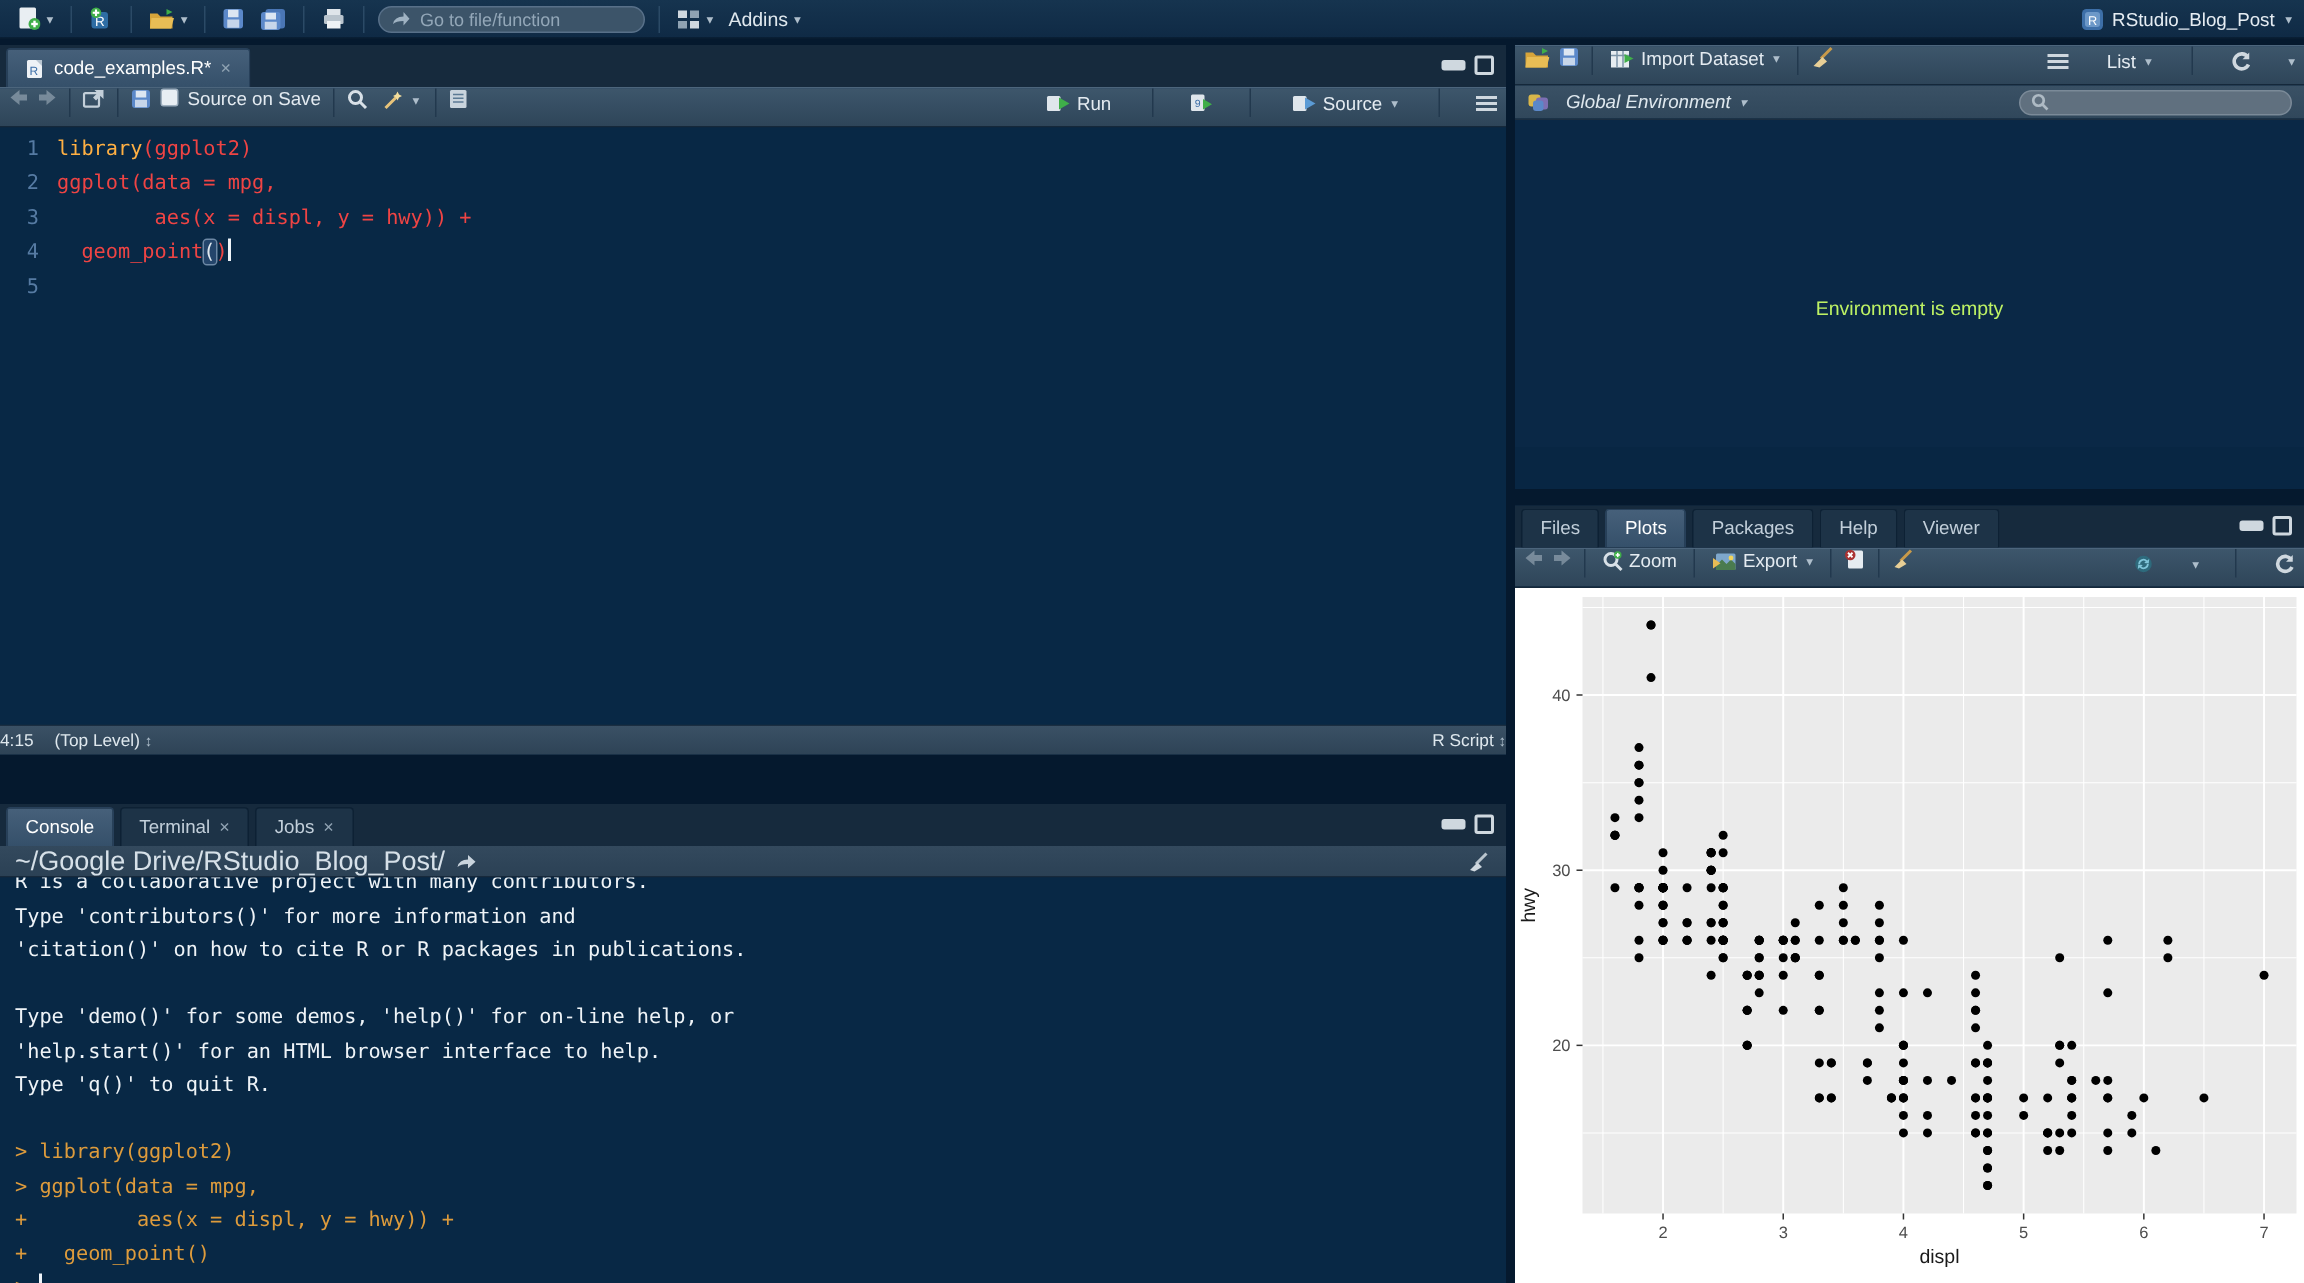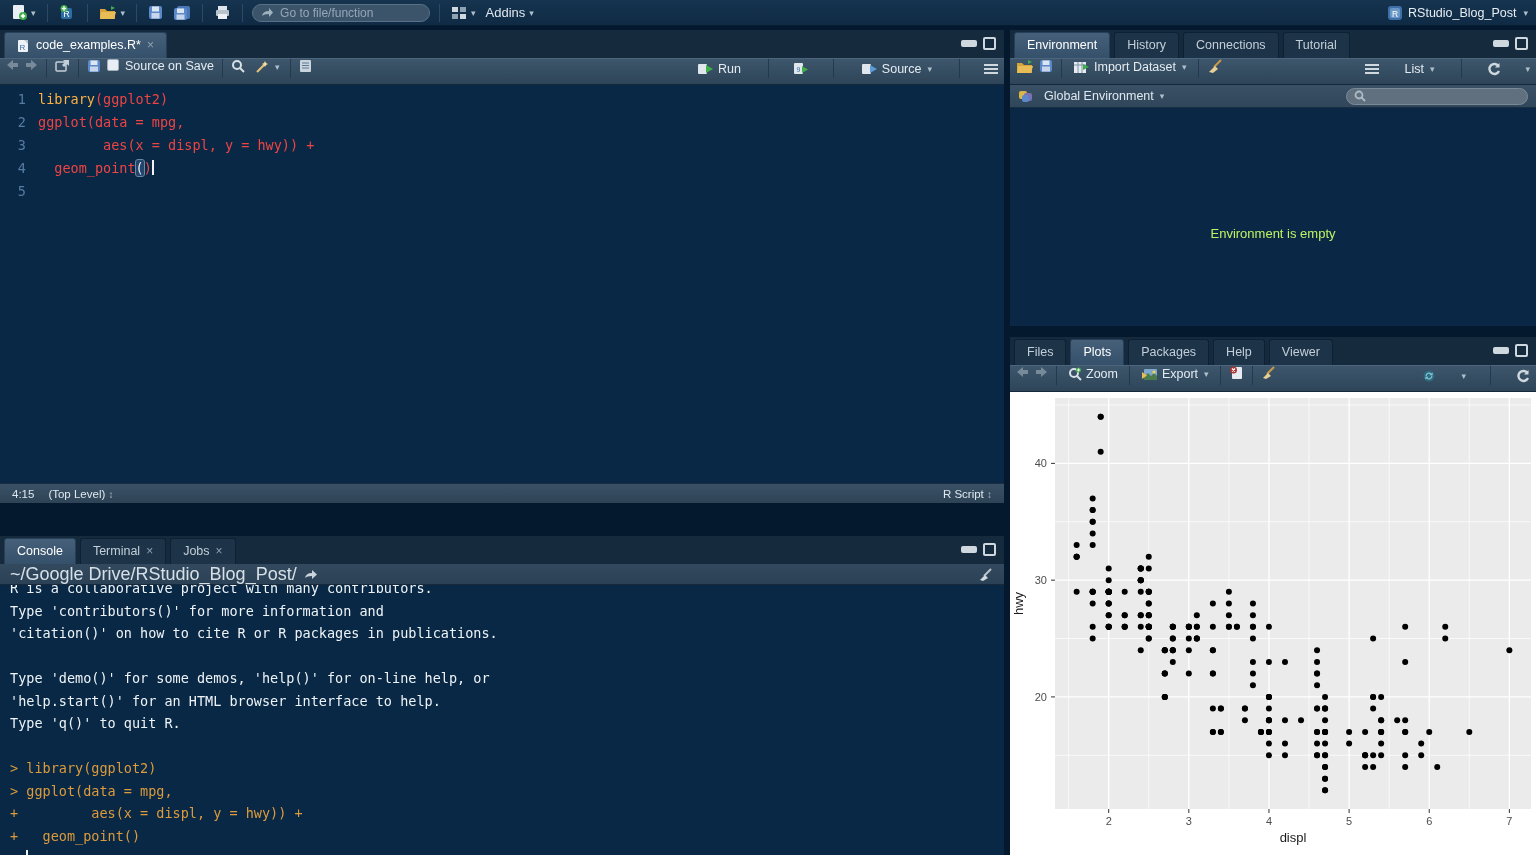--- a/index.html
+++ b/index.html
@@ -49,36 +49,36 @@
   .code-area { position:relative; height:398px; background:#082845; overflow:hidden;
     font-family:"DejaVu Sans Mono", monospace; font-size:13.5px; line-height:23px; }
   .code-line { display:flex; white-space:pre; }
   .gut { width:38px; text-align:right; padding-right:12px; color:#567ba3; flex:none; }
   .tok-kw { color:#ffb043; }
   .tok-pl { color:#ef4444; }
   .tok-hl { background:#24456b; outline:1px solid #6d88a5; border-radius:2px; }
   .caret-bar { display:inline-block; width:2px; height:15px; background:#eef3f8; vertical-align:-2px; }
   .code-pad { padding-top:3px; }
   .statusbar { height:20px; background:linear-gradient(#3a5165,#2e4356); border-top:1px solid #1b2e41;
-    display:flex; align-items:center; font-size:11.5px; color:#dfe8ee; padding:0 12px; gap:14px; }
+    display:flex; align-items:center; font-size:11.5px; color:#dfe8ee; padding:0 0; gap:14px; }
   .statusbar .right { margin-left:auto; }
   .updn { font-size:10px; color:#aebecb; }
 
   
   .pathbar { height:21px; background:linear-gradient(#33495d,#2b4155); border-bottom:1px solid #17293b;
     display:flex; align-items:center; padding:0 10px; gap:7px; font-size:18px; color:#d6e0e8; }
   .console-out { position:relative; height:298px; overflow:hidden; background:#082845;
     font-family:"DejaVu Sans Mono", monospace; font-size:13.5px; line-height:22.5px; padding-left:10px; }
   .console-lines { margin-top:-8px; white-space:pre; }
   .cl-info  { color:#eef3f7; }
   .cl-input { color:#dd9b3c; }
 
   
   .envrow { height:23px; background:linear-gradient(#3a5165,#30475b); border-bottom:1px solid #1b2e41;
-    display:flex; align-items:center; padding:0 8px; gap:7px; font-size:12.5px; }
+    display:flex; align-items:center; padding:0 8px; gap:7px; font-size:12.5px;font-style:italic; }
   .searchbox { margin-left:auto; width:182px; height:17px; background:#60707f; border:1px solid #7b8a98;
     border-radius:9px; display:flex; align-items:center; gap:5px; padding:0 7px; }
   .env-content { height:218px; background:#0a2846; position:relative; }
   .env-empty { position:absolute; left:0; right:0; top:118px; text-align:center; color:#bef264; font-size:13px; }
 
   
   .plot-region { height:465px; background:#ffffff; }
 
   
   .ic { display:inline-block; vertical-align:middle; }
@@ -310,38 +310,20 @@
             <path d="M7 7 l3 3 -5 3 -3-1 z" fill="#cfd8df"></path>
           </svg>
       </span>
     </div>
     <div class="console-out">
       <div class="console-lines" id="console-lines"><div class="cl-info">R is a collaborative project with many contributors.</div><div class="cl-info">Type 'contributors()' for more information and</div><div class="cl-info">'citation()' on how to cite R or R packages in publications.</div><div class="cl-info"> </div><div class="cl-info">Type 'demo()' for some demos, 'help()' for on-line help, or</div><div class="cl-info">'help.start()' for an HTML browser interface to help.</div><div class="cl-info">Type 'q()' to quit R.</div><div class="cl-info"> </div><div class="cl-input">&gt; library(ggplot2)</div><div class="cl-input">&gt; ggplot(data = mpg,</div><div class="cl-input">+         aes(x = displ, y = hwy)) +</div><div class="cl-input">+   geom_point()</div><div class="cl-input">&gt; <span class="caret-bar"></span></div></div>
     </div>
   </div>
 
   <div class="pane pane-env">
-    <div class="tabstrip" id="env-tabs">
-      <span class="tab active">
-          <span>Environment</span>
-        </span>
-        <span class="tab">
-          <span>History</span>
-        </span>
-        <span class="tab">
-          <span>Connections</span>
-        </span>
-        <span class="tab">
-          <span>Tutorial</span>
-        </span>
-        <span class="winbtns">
-        <span class="minbtn"></span>
-        <span class="maxbtn"></span>
-      </span>
-    </div>
     <div class="toolbar">
       <svg class="ic" width="17" height="15">
           <path d="M1 4 h5 l2 2 h8 v8 h-15 z" fill="#d6a43a"></path>
           <path d="M2 7 h15 l-2 7 h-14 z" fill="#e8bd55"></path>
           <path d="M12 1 l4 2 -4 2 z" fill="#3fae49"></path>
         </svg>
       <svg class="ic" width="14" height="14">
           <rect x="1" y="1" width="12" height="12" rx="2" fill="#5b88c9"></rect>
           <rect x="3.5" y="1.5" width="7" height="4.5" fill="#dce6f2"></rect>
           <rect x="3" y="7.5" width="8" height="5" fill="#c7d6ea"></rect>

